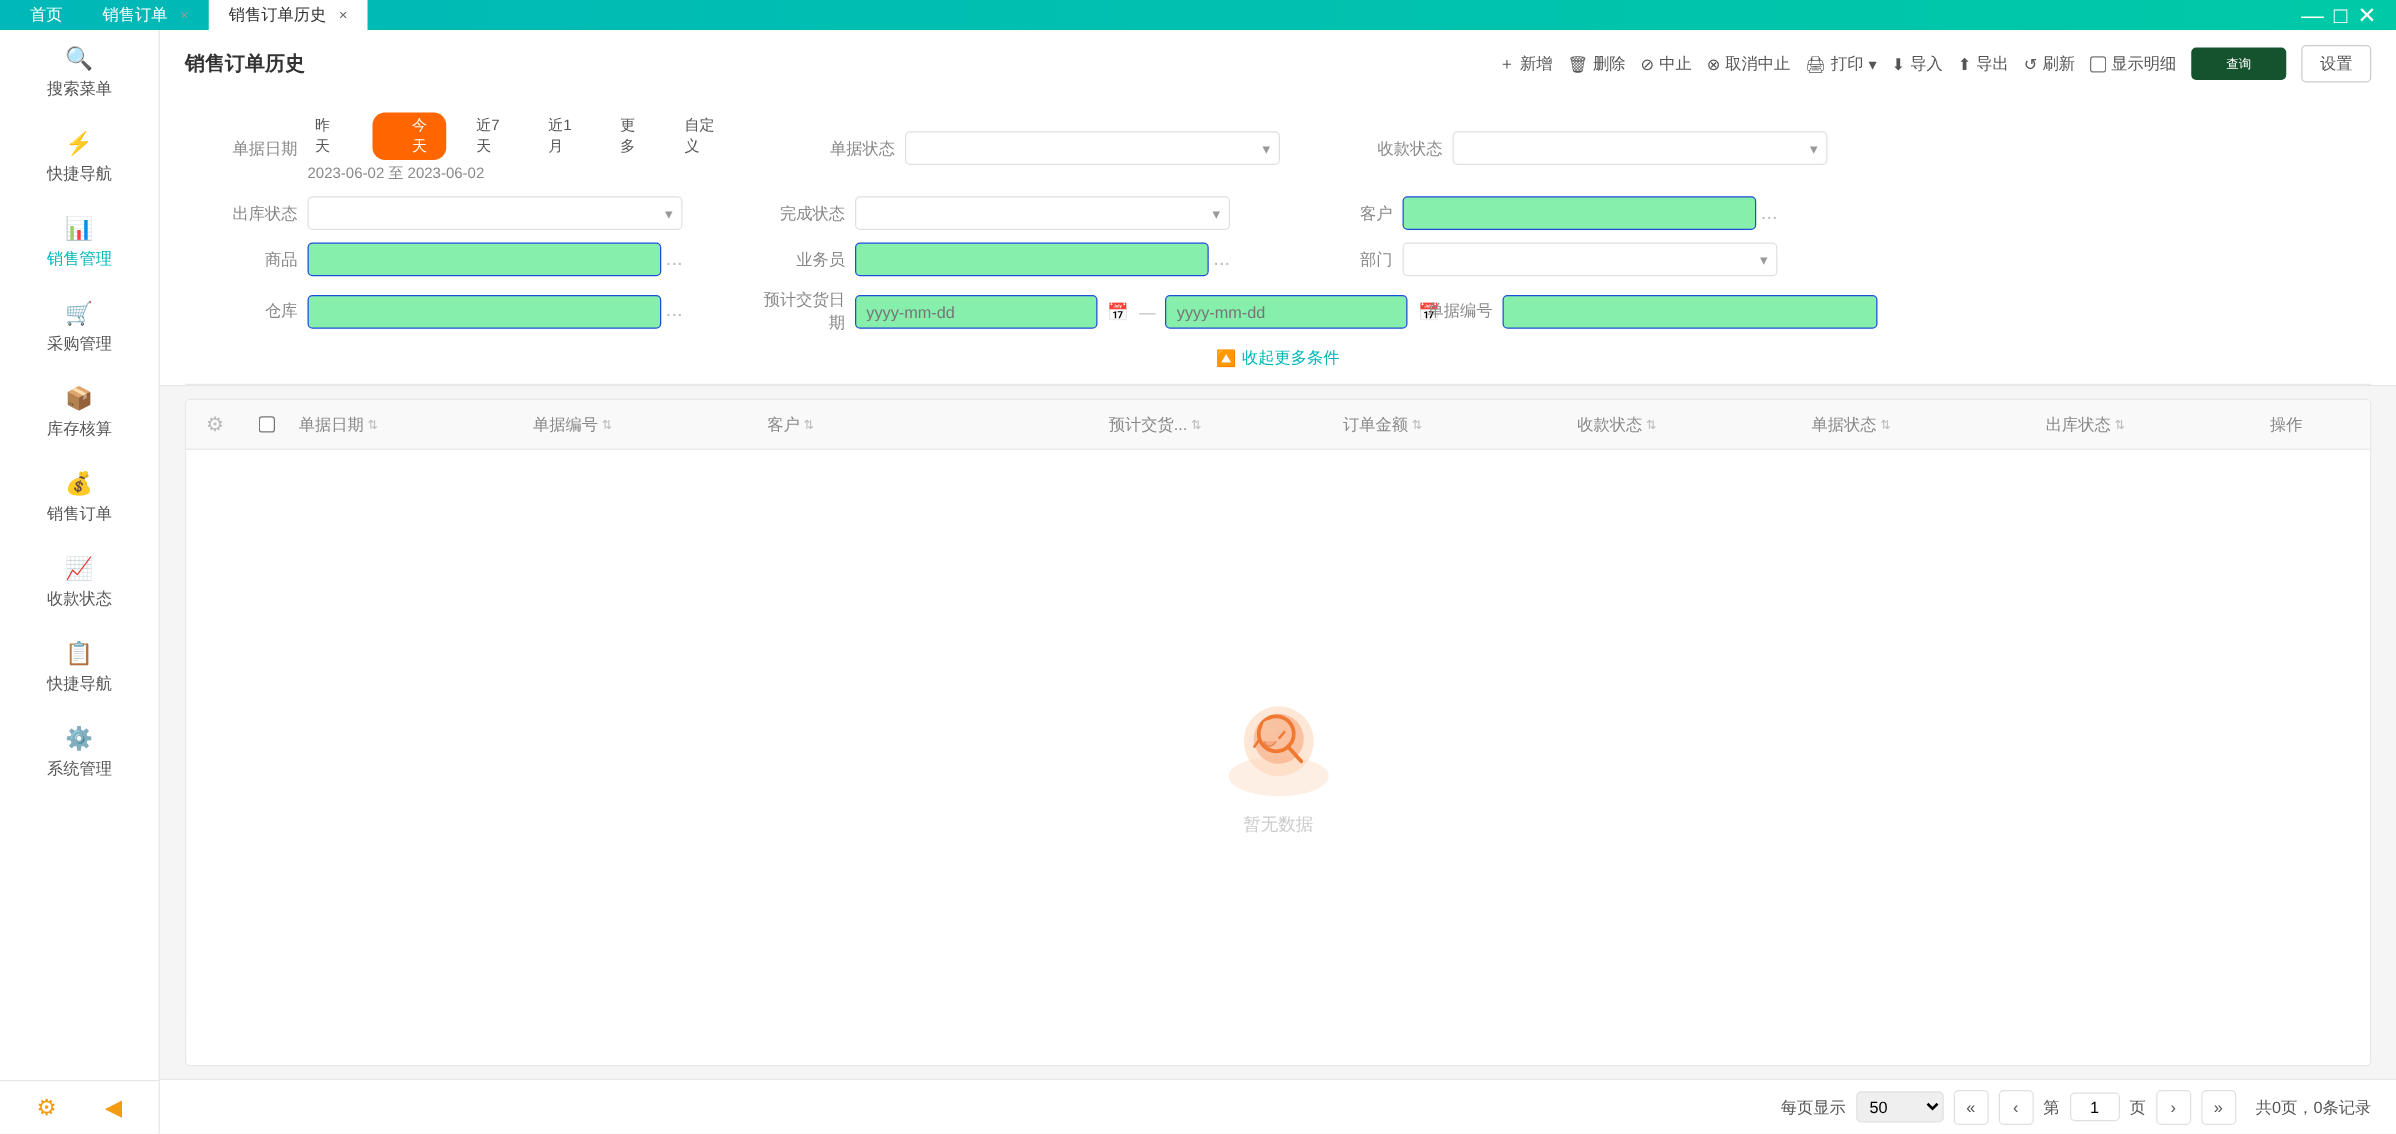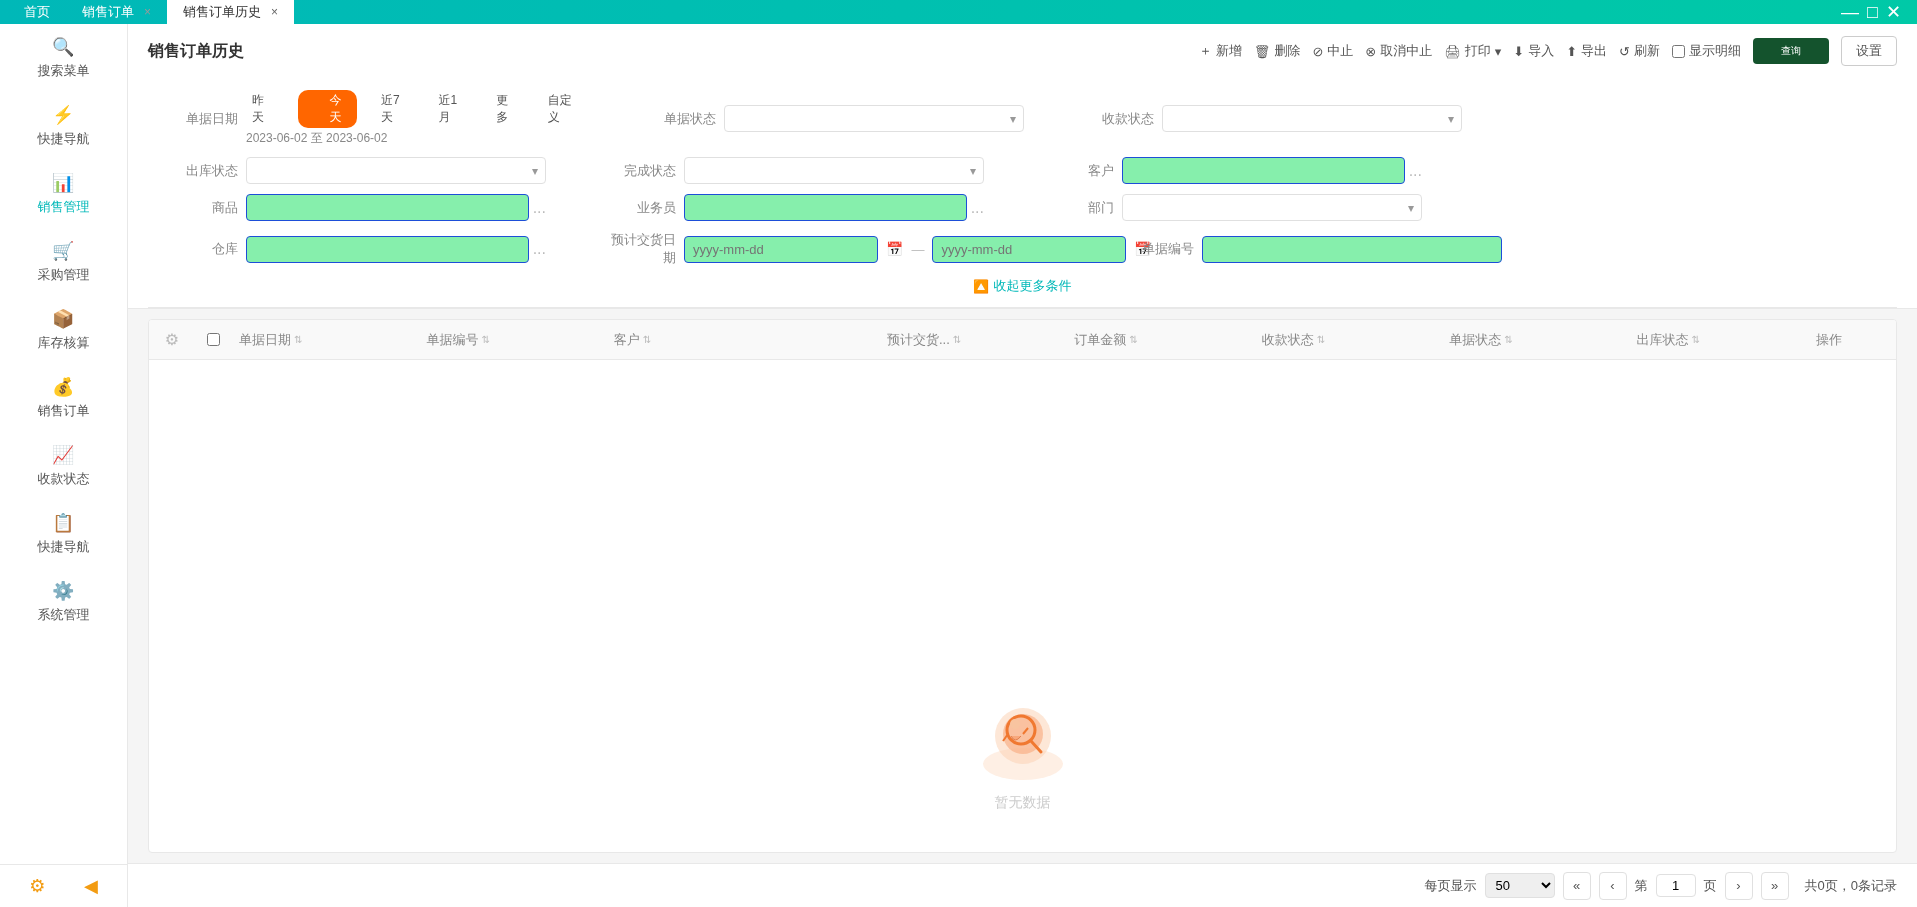--- a/index.html
+++ b/index.html
@@ -307,21 +307,21 @@
       display: flex;
       align-items: center;
       justify-content: flex-start;
     }
     .sort-icon { color: #bbb; font-size: 10px; }
     .table-body {
       flex: 1;
       display: flex;
       flex-direction: column;
       align-items: center;
-      justify-content: flex-end;
+      justify-content: center;
     }
 
     
     .pagination {
       height: 44px;
       background: #fff;
       border-top: 1px solid #e8e8e8;
       display: flex;
       align-items: center;
       justify-content: flex-end;

